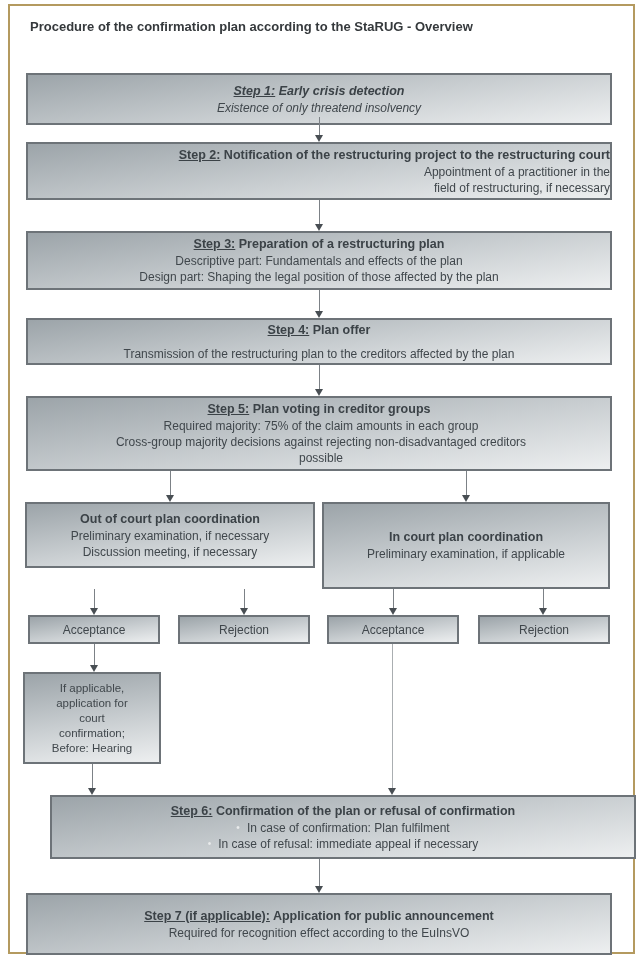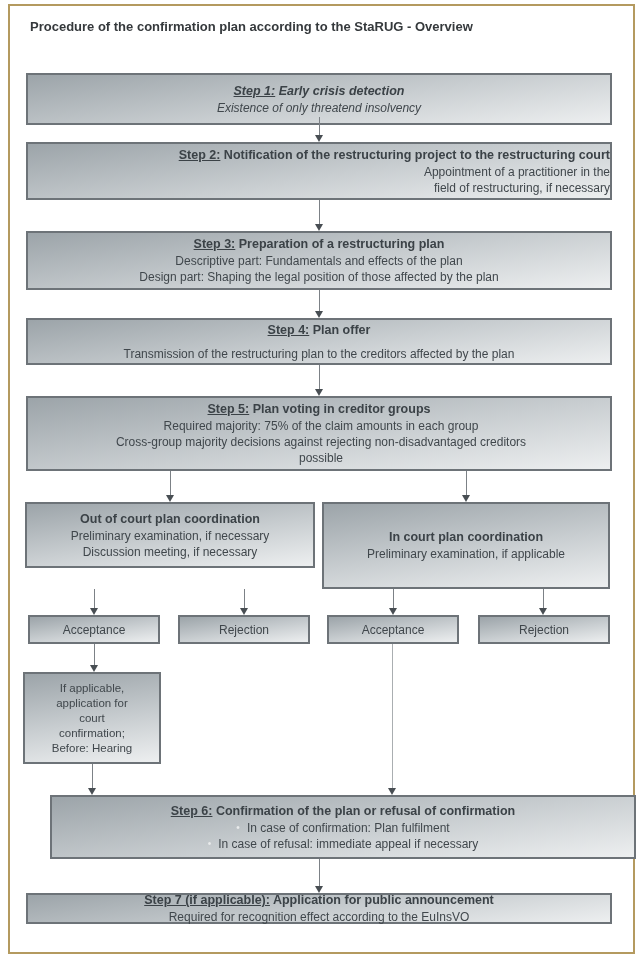--- a/index.html
+++ b/index.html
@@ -168,16 +168,16 @@
   <div class="hdr"><span class="lbl">Step 6:</span> <span>Confirmation of the plan or refusal of confirmation</span></div>
   <div class="bullet-line"><span class="bullet">•</span><span>In case of confirmation: Plan fulfilment</span></div>
   <div class="bullet-line"><span class="bullet">•</span><span>In case of refusal: immediate appeal if necessary</span></div>
 </div>
 
 <div class="arrow" style="left:315px;top:859px;height:34px;">
     <div class="shaft"></div>
     <div class="head"></div>
   </div>
 
-<div class="box" style="left:26px;top:893px;width:586px;height:31px;">
+<div class="box" style="left:26px;top:893px;width:586px;height:62px;">
   <div class="hdr"><span class="lbl">Step 7 (if applicable):</span> <span>Application for public announcement</span></div>
   <div>Required for recognition effect according to the EuInsVO</div>
 </div>
 
 </body></html>

